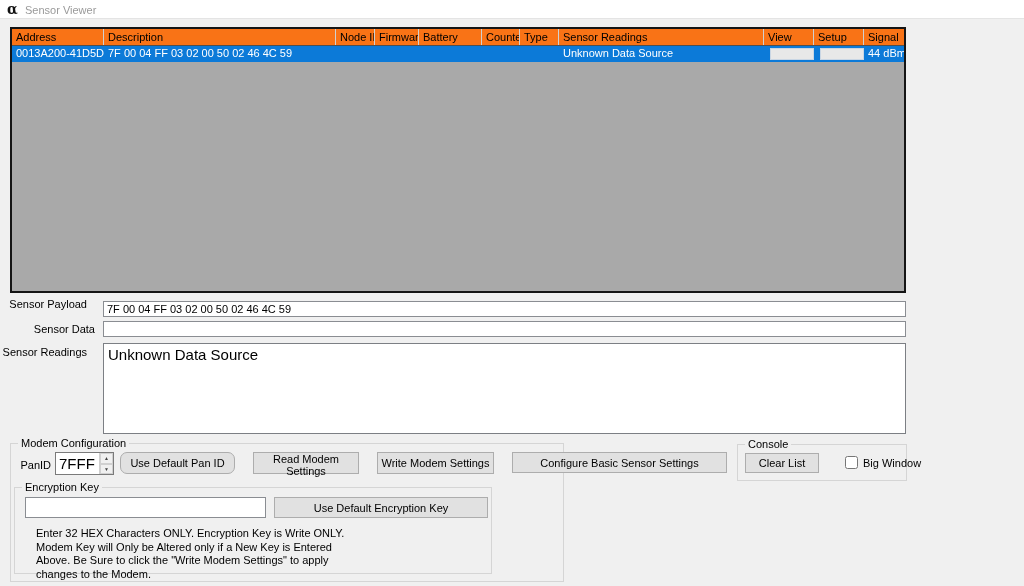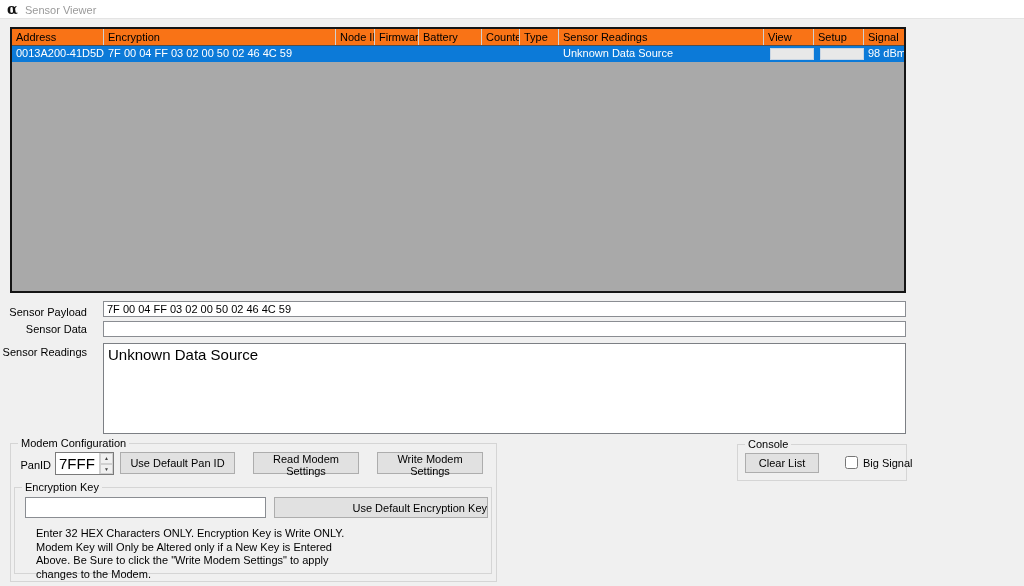--- a/index.html
+++ b/index.html
@@ -54,21 +54,21 @@
 <div id="app">
 
   <div class="titlebar">
     <span class="appicon">α</span>
     <span class="apptitle">Sensor Viewer</span>
   </div>
 
   <div class="grid">
     <div class="grid-header">
       <div class="gh c0">Address</div>
-      <div class="gh c1">Encryption</div>
+      <div class="gh c1">Description</div>
       <div class="gh c2">Node ID</div>
       <div class="gh c3">Firmware</div>
       <div class="gh c4">Battery</div>
       <div class="gh c5">Counter</div>
       <div class="gh c6">Type</div>
       <div class="gh c7">Sensor Readings</div>
       <div class="gh c8">View</div>
       <div class="gh c9">Setup</div>
       <div class="gh c10">Signal</div>
     </div>
@@ -80,65 +80,66 @@
       <div class="gc c4"></div>
       <div class="gc c5"></div>
       <div class="gc c6"></div>
       <div class="gc c7">Unknown Data Source</div>
       <div class="gc c8">
           <button class="cellbtn"></button>
         </div>
       <div class="gc c9">
           <button class="cellbtn"></button>
         </div>
-      <div class="gc c10">98 dBm</div>
+      <div class="gc c10">44 dBm</div>
     </div>
     <div class="grid-empty"></div>
   </div>
 
-  <label class="fieldlabel" style="left:0; top:306px;">Sensor Payload</label>
+  <label class="fieldlabel" style="left:0; top:298px;">Sensor Payload</label>
   <input class="tbox" style="left: 103px; top: 301px; width: 803px; height: 16px;" value="7F 00 04 FF 03 02 00 50 02 46 4C 59">
 
-  <label class="fieldlabel" style="left:0; top:323px;">Sensor Data</label>
+  <label class="fieldlabel" style="left:8px; top:323px;">Sensor Data</label>
   <input class="tbox" style="left: 103px; top: 321px; width: 803px; height: 16px;" value="">
 
   <label class="fieldlabel" style="left:0; top:346px;">Sensor Readings</label>
   <textarea class="readingsbox" style="left: 103px; top: 343px; width: 803px; height: 91px;">Unknown Data Source</textarea>
 
-  <div class="group" style="left:10px; top:443px; width:487px; height:139px;">
+  <div class="group" style="left:10px; top:443px; width:554px; height:139px;">
     <span class="gtitle">Modem Configuration</span>
   </div>
 
   <label class="fieldlabel" style="left:-34px; top:459px; width:85px;">PanID</label>
   <div class="spinner">
     <input value="7FFF" style="">
     <div class="spincol">
       <button class="spinbtn">▲</button>
       <button class="spinbtn">▼</button>
     </div>
   </div>
 
-  <button class="btn" style="left:120px; top:452px; width:115px; height:22px;">Use Default Pan ID</button>
+  <button class="btn" style="left:120px; top:452px; width:115px; height:22px;border-radius:7px;">Use Default Pan ID</button>
   <button class="btn" style="left:253px; top:452px; width:106px; height:22px;">Read Modem Settings</button>
-  <button class="btn" style="left:377px; top:452px; width:106px; height:22px;">Write Modem Settings</button>
+  <button class="btn" style="left:377px; top:452px; width:117px; height:22px;">Write Modem Settings</button>
+  <button class="btn" style="left:512px; top:452px; width:215px; height:21px;">Configure Basic Sensor Settings</button>
 
   <div class="group" style="left:737px; top:444px; width:170px; height:37px;">
     <span class="gtitle">Console</span>
   </div>
   <button class="btn" style="left:745px; top:453px; width:74px; height:20px;">Clear List</button>
   <label class="chkwrap">
     <input type="checkbox" style="">
-    <span>Big Signal</span>
+    <span>Big Window</span>
   </label>
 
   <div class="group" style="left:14px; top:487px; width:478px; height:87px;">
     <span class="gtitle">Encryption Key</span>
   </div>
   <input class="tbox" style="left: 25px; top: 497px; width: 241px; height: 21px;" value="">
-  <button class="btn" style="left:274px; top:497px; width:214px; height:21px;text-align:right;">Use Default Encryption Key</button>
+  <button class="btn" style="left:274px; top:497px; width:214px; height:21px;">Use Default Encryption Key</button>
 
   <div class="notes">
     <div>Enter 32 HEX Characters ONLY.  Encryption Key is Write ONLY.</div>
     <div>Modem Key will Only be Altered only if a New Key is Entered</div>
     <div>Above.  Be Sure to click the "Write Modem Settings" to apply</div>
     <div>changes to the Modem.</div>
   </div>
 
 </div>
 

